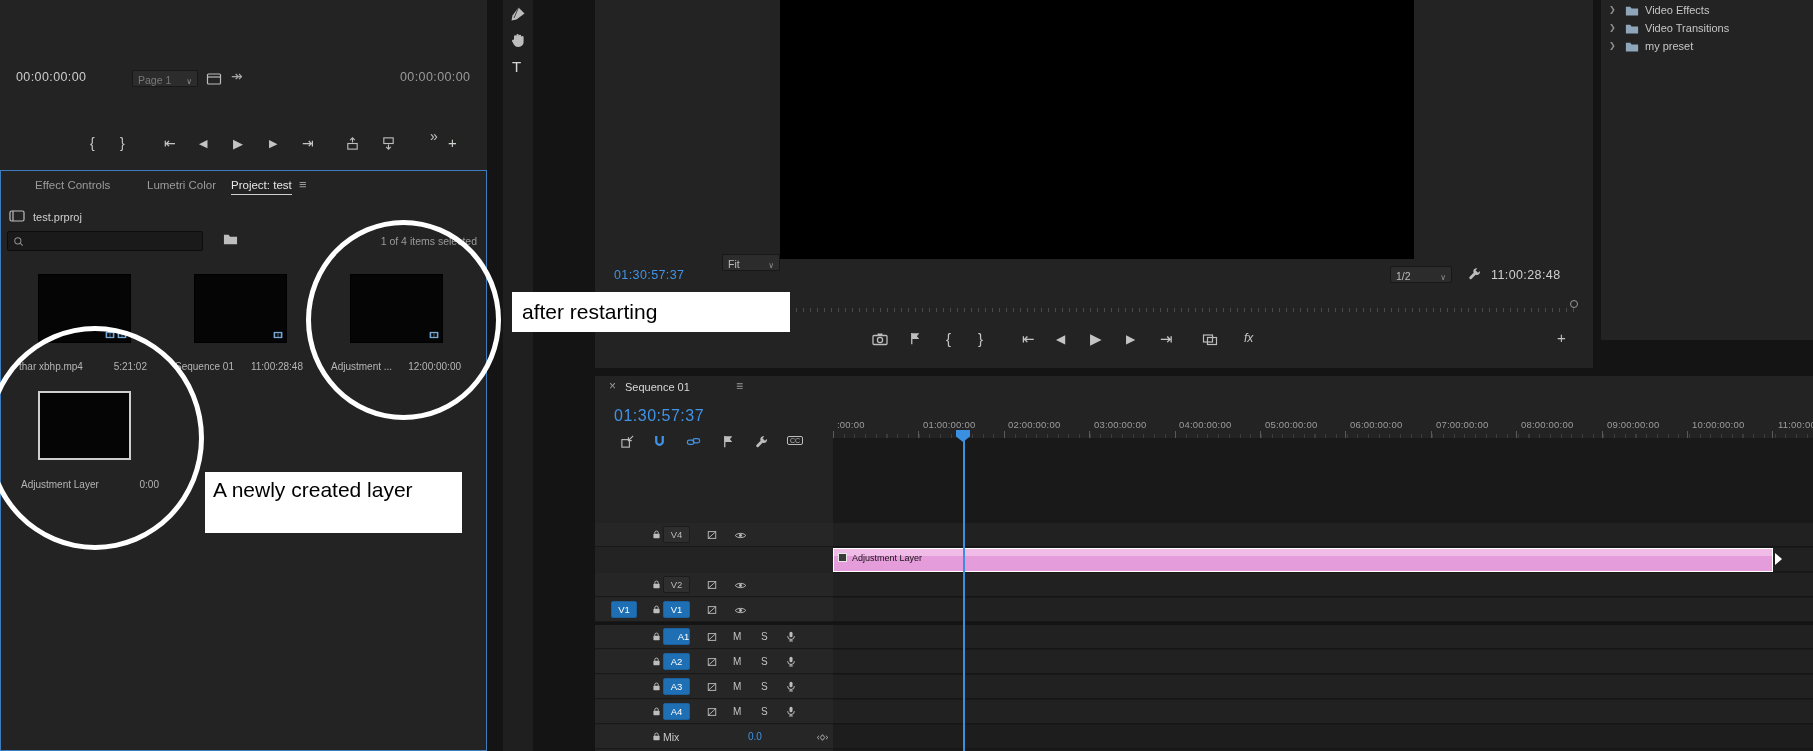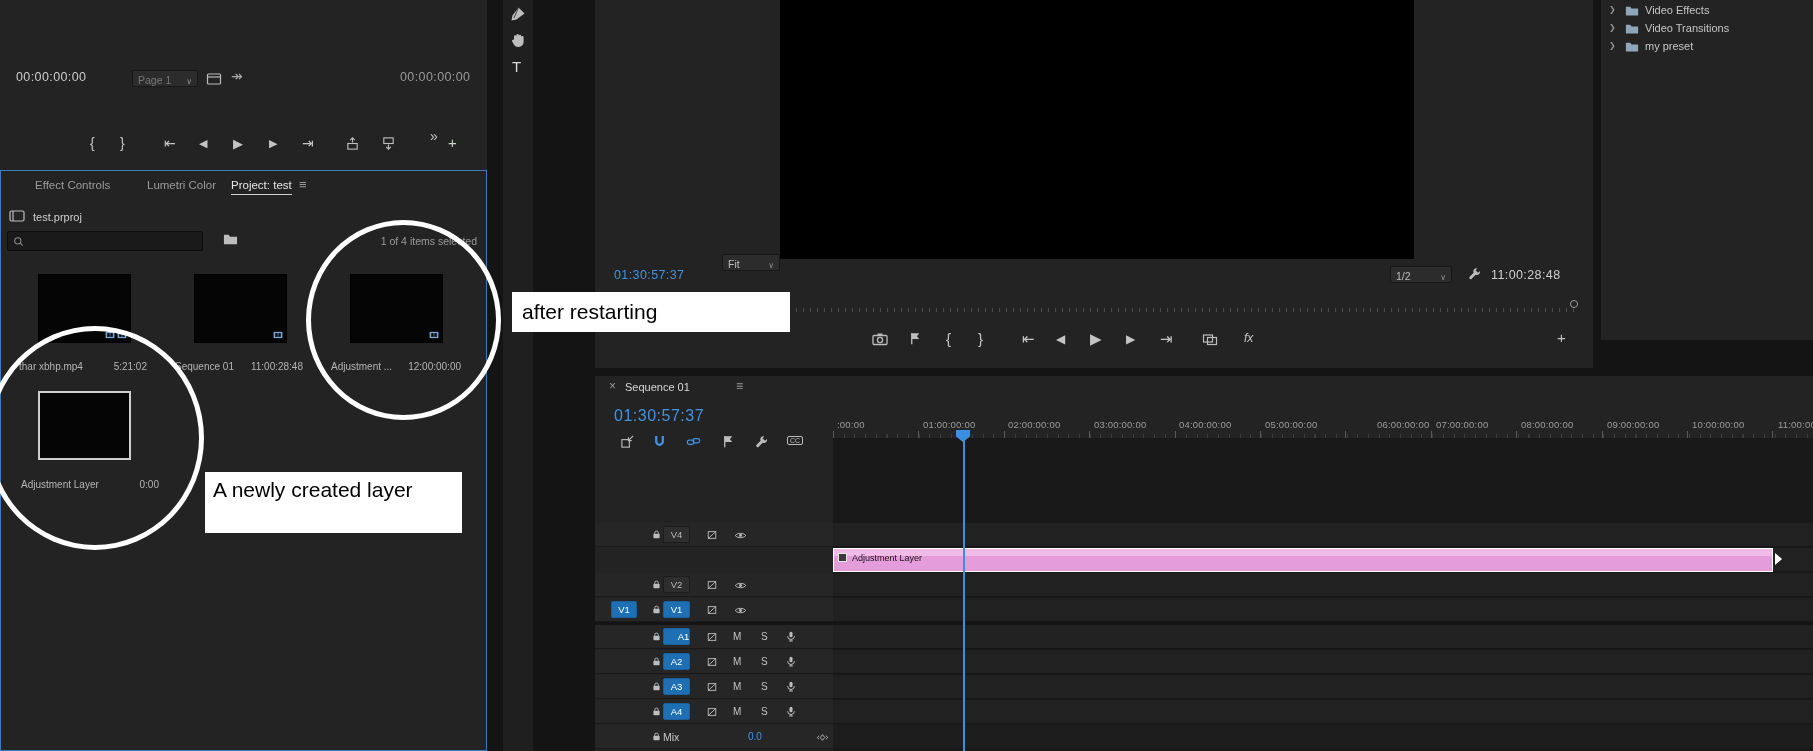--- a/index.html
+++ b/index.html
@@ -317,21 +317,21 @@
       </svg>
     <span class="p" style="left:192px;top:60px;font-size:7px;border:1px solid #bdbdbd;border-radius:2px;padding:0 2px;color:#bdbdbd;">CC</span>
 
     <div class="p" style="left:238px;top:38px;width:980px;height:24px;background-image:repeating-linear-gradient(90deg,#5a5a5a 0 1px,transparent 1px 85.4px),repeating-linear-gradient(90deg,#3c3c3c 0 1px,transparent 1px 10.7px);background-size:100% 7px,100% 4px;background-position:left bottom,left bottom;background-repeat:no-repeat,no-repeat;">
       <span class="rlabel" style="left:4px;">:00:00</span>
       <span class="rlabel" style="left:90px;">01:00:00:00</span>
       <span class="rlabel" style="left:175px;">02:00:00:00</span>
       <span class="rlabel" style="left:261px;">03:00:00:00</span>
       <span class="rlabel" style="left:346px;">04:00:00:00</span>
       <span class="rlabel" style="left:432px;">05:00:00:00</span>
-      <span class="rlabel" style="left:544px;">06:00:00:00</span>
+      <span class="rlabel" style="left:517px;">06:00:00:00</span>
       <span class="rlabel" style="left:603px;">07:00:00:00</span>
       <span class="rlabel" style="left:688px;">08:00:00:00</span>
       <span class="rlabel" style="left:774px;">09:00:00:00</span>
       <span class="rlabel" style="left:859px;">10:00:00:00</span>
       <span class="rlabel" style="left:945px;">11:00:00:00</span>
     </div>
 
     <div class="p" style="left:238px;top:62px;width:980px;height:313px;background:#191919;"></div>
 
     <div class="trow" style="top:147px;">

